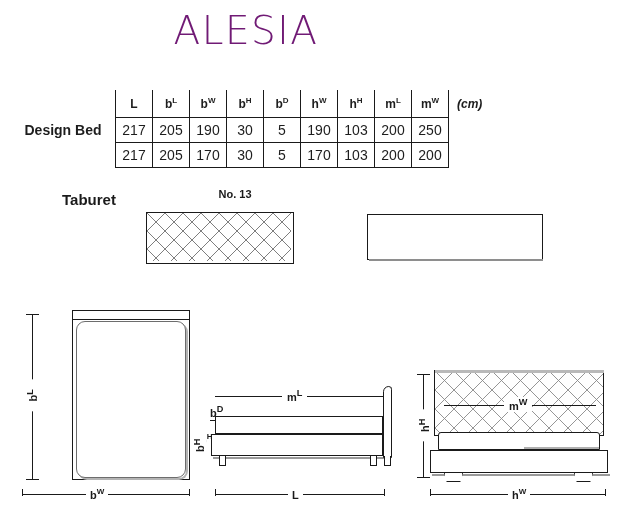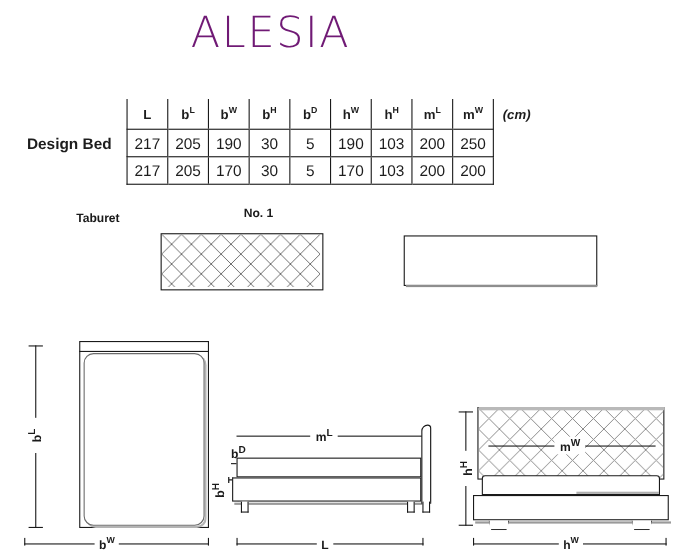--- a/index.html
+++ b/index.html
@@ -38,21 +38,21 @@
   tr.datarow.r2 td.cell,tr.datarow.r2 td.last-cell{border-bottom:1px solid #1a1a1a;}
   .unit{
     font-style:italic;font-size:10px;font-weight:normal;
     padding-left:8px !important;text-align:center;
     border:0 !important;color:#222;
   }
 
   
   #taburet-label{
     left:34px;top:192px;width:110px;text-align:center;
-    font-weight:bold;font-size:11px;line-height:15px;
+    font-weight:bold;font-size:15px;line-height:15px;
   }
   #no13-label{
     left:192px;top:188px;width:86px;text-align:center;
     font-weight:bold;font-size:11px;
   }
   #taburet-quilt{
     left:146px;top:212px;width:146px;height:50px;
     border:1px solid #1a1a1a;background:#fff;overflow:hidden;
   }
   #taburet-quilt .qsvg{display:block;}
@@ -269,21 +269,21 @@
       <td class="unit"></td>
     </tr>
   </tbody>
     </table>
 </div>
 
 <div class="abs" id="taburet-label">
   <div>Taburet</div>
 </div>
 
-<div class="abs" id="no13-label">No. 1</div>
+<div class="abs" id="no13-label">No. 13</div>
 
 <div class="abs" id="taburet-quilt">
   <svg class="qsvg" width="144" height="48" viewBox="0 0 144 48">
     <defs>
       <pattern id="qp1" width="18" height="18" patternUnits="userSpaceOnUse">
         <path d="M0 18 L18 0 M-2 2 L2 -2 M16 20 L20 16" stroke="#6f6f6f" stroke-width="0.9" fill="none"></path>
         <path d="M0 0 L18 18 M16 -2 L20 2 M-2 16 L2 20" stroke="#6f6f6f" stroke-width="0.9" fill="none"></path>
       </pattern>
     </defs>
     <rect x="0" y="0" width="144" height="48" fill="url(#qp1)"></rect>

